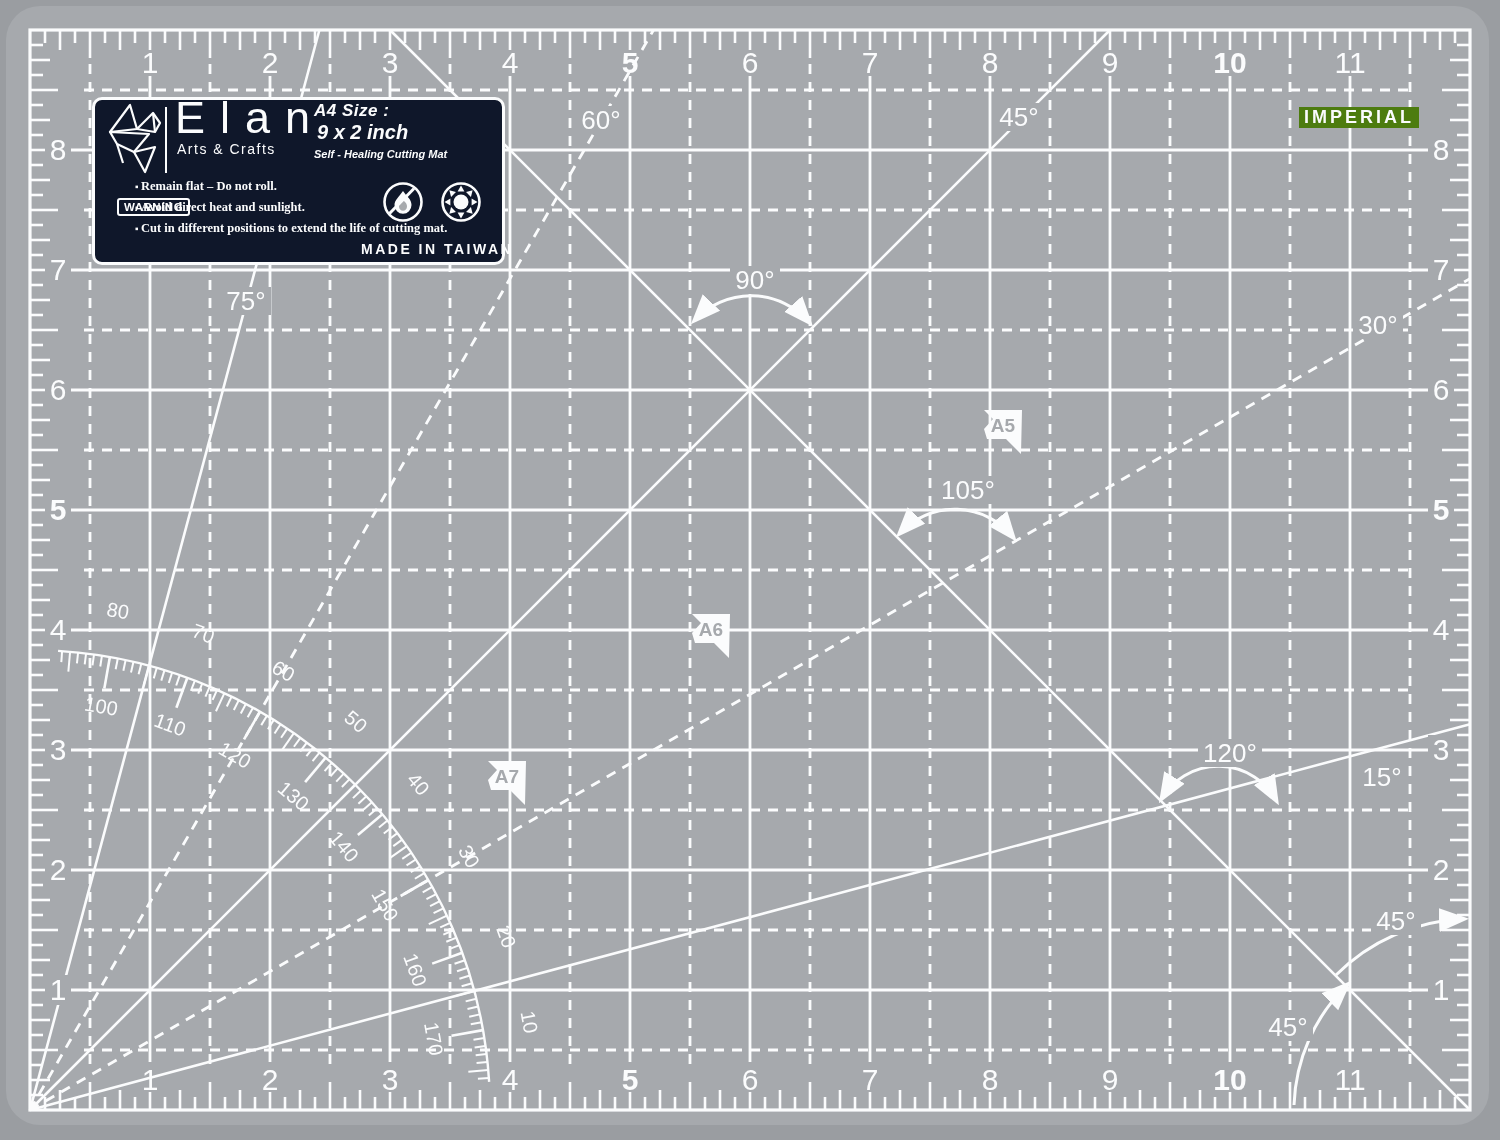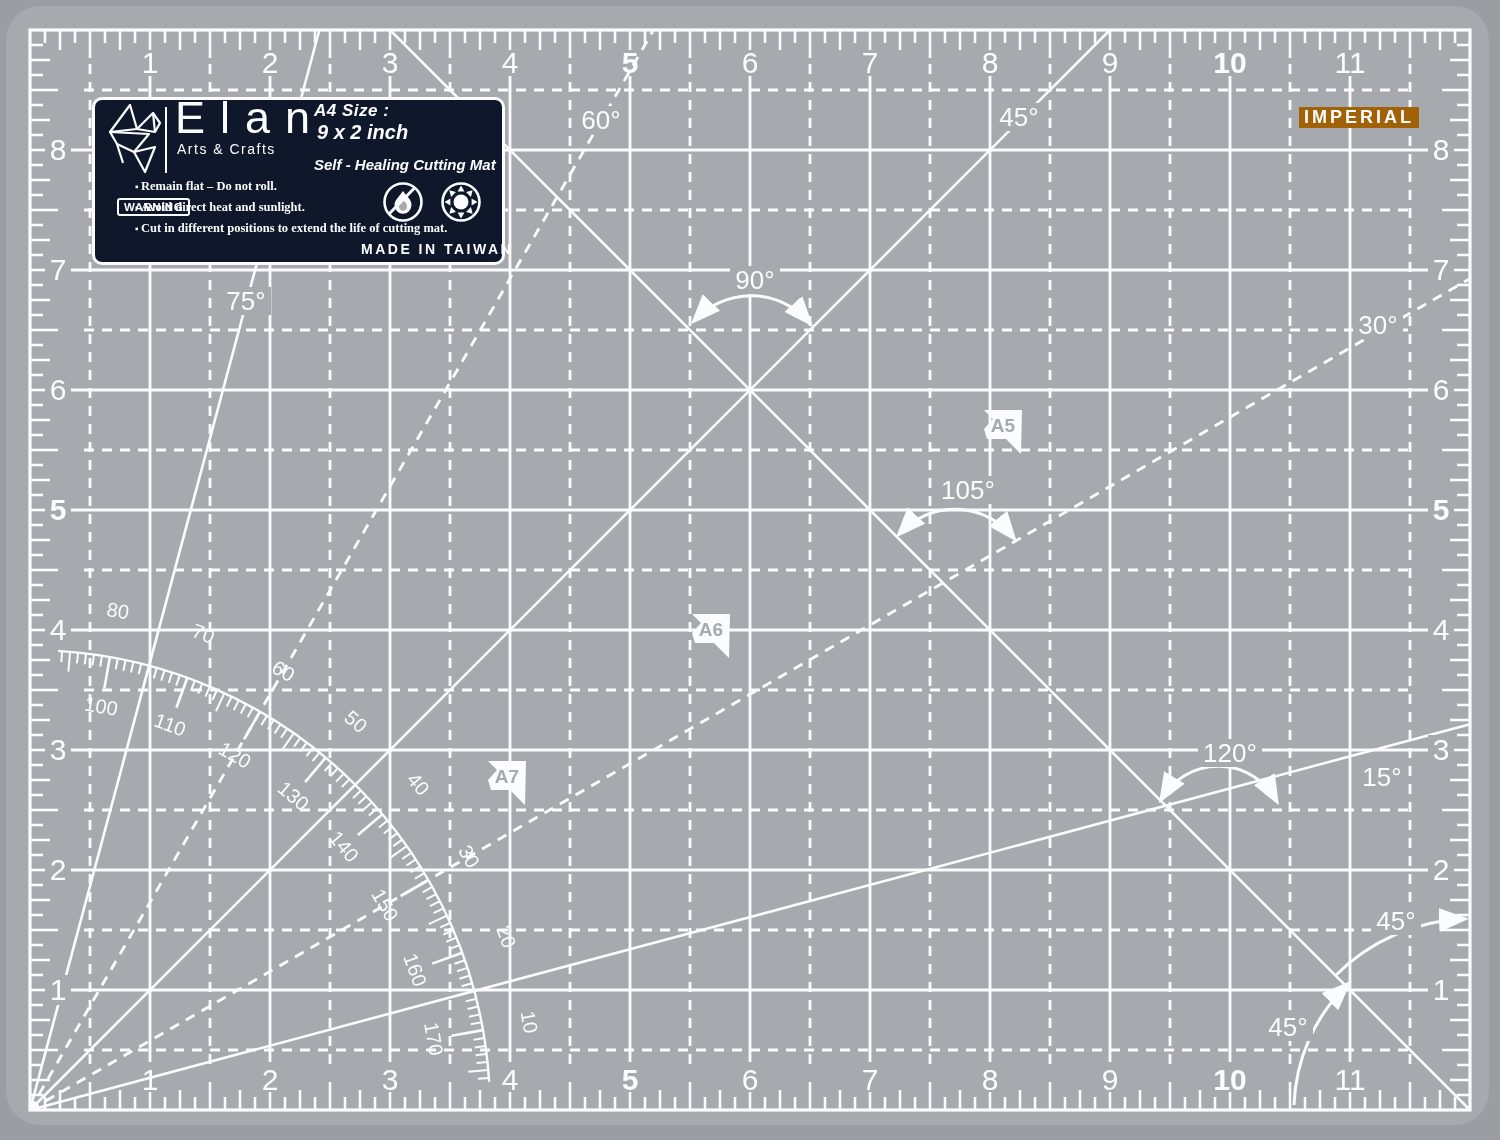--- a/index.html
+++ b/index.html
@@ -10,21 +10,21 @@
   
   .plate{position:absolute;left:92px;top:97px;width:413px;height:168px;box-sizing:border-box;
          border:3px solid #fbfcfd;border-radius:10px;}
   .plate *{position:absolute;color:#fbfcfd;white-space:nowrap;}
   .bird{left:5px;top:1px;}
   .divider{left:70px;top:7px;width:2px;height:66px;background:#fbfcfd;}
   .brand{left:80px;top:-8px;font-size:45px;font-weight:400;letter-spacing:15px;}
   .brandsub{left:82px;top:41px;font-size:14px;letter-spacing:1.5px;}
   .sz1{left:219px;top:1px;font-size:17px;font-weight:700;font-style:italic;letter-spacing:.5px;}
   .sz2{left:222px;top:21px;font-size:20px;font-weight:700;font-style:italic;}
-  .sz3{left:219px;top:56px;font-size:15px;font-weight:700;font-style:italic;}
+  .sz3{left:219px;top:48px;font-size:11px;font-weight:700;font-style:italic;}
   .notes{left:40px;top:76px;margin:0;padding:0;list-style:none;font-size:12.5px;font-weight:700;
          line-height:20px;position:absolute;}
   .notes li{position:static;font-family:Liberation Serif, serif;}
   .notes li::before{content:"▪  ";font-size:10px;}
   .warning{left:6px;top:98px;border:2px solid #fbfcfd;border-radius:3px;padding:1px 5px;
            font-size:11.5px;font-weight:700;letter-spacing:.5px;margin-left:16px;}
   .icon1{left:286px;top:80px;}
   .icon2{left:344px;top:80px;}
   .madein{left:266px;top:141px;font-size:14px;font-weight:700;letter-spacing:2.5px;}
   .imperial{position:absolute;left:1299px;top:107px;font-size:18px;font-weight:700;
@@ -668,14 +668,14 @@
         <use href="#ray" transform="rotate(135)"></use>
           <use href="#ray" transform="rotate(180)"></use>
         <use href="#ray" transform="rotate(225)"></use>
           <use href="#ray" transform="rotate(270)"></use>
         <use href="#ray" transform="rotate(315)"></use>
       </g>
     </svg>
     <div class="madein">MADE IN TAIWAN</div>
   </div>
 
-  <div class="imperial" style="background: #a16207;">IMPERIAL</div>
+  <div class="imperial" style="background: #4d7c0f;">IMPERIAL</div>
 </div>
 
 </body></html>

